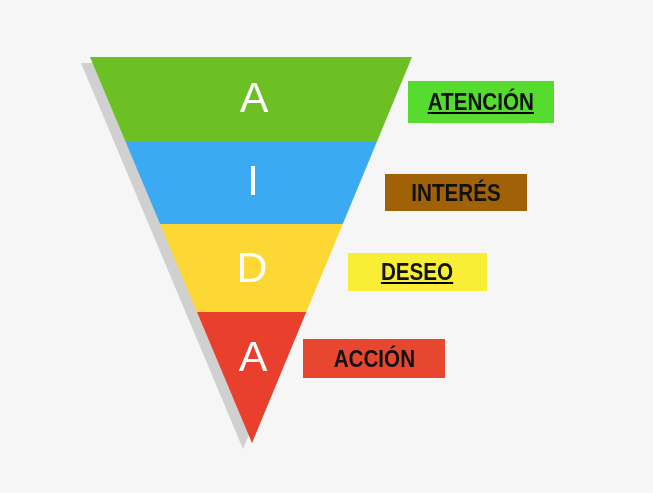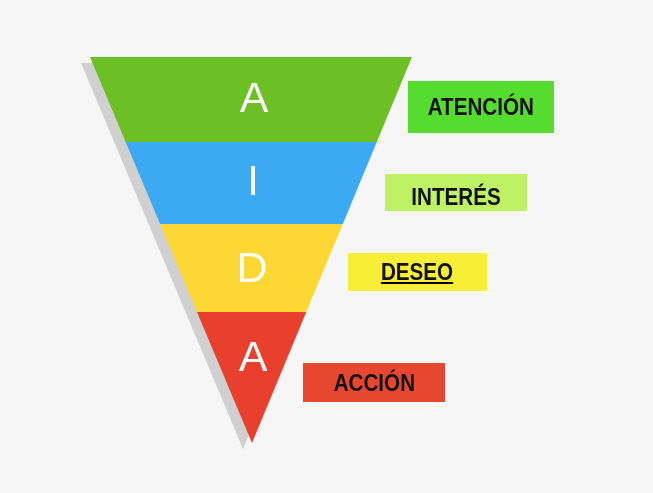--- a/index.html
+++ b/index.html
@@ -23,24 +23,24 @@
     justify-content: center;
   }
   .tag span {
     font-family: "Liberation Sans", sans-serif;
     font-weight: 700;
     font-size: 24px;
     transform: scaleX(0.86);
     transform-origin: center;
     white-space: nowrap;
   }
-  .tag-atencion { left: 408px; top: 81px;  width: 146px; height: 52px; }
+  .tag-atencion { left: 408px; top: 81px;  width: 146px; height: 42px; text-decoration: underline; }
   .tag-interes  { left: 385px; top: 174px; width: 142px; height: 37px; }
   .tag-deseo    { left: 348px; top: 253px; width: 139px; height: 38px; }
-  .tag-accion   { left: 303px; top: 339px; width: 142px; height: 39px; margin-top: 24px; }
+  .tag-accion   { left: 303px; top: 339px; width: 142px; height: 39px; }
 </style>
 </head>
 <body>
 
 <div class="stage" style="background-color: rgb(246, 246, 246);">
 
   <svg class="funnel-svg" width="653" height="493" viewBox="0 0 653 493">
 
     <polygon points="90,57 412,57 252,443" transform="translate(-9,6)" opacity="0.85" fill="#c9c9c9"></polygon>
 
@@ -58,21 +58,21 @@
 
     <text class="funnel-letter" x="252" y="282" text-anchor="middle" fill="#ffffff">D</text>
 
     <text class="funnel-letter" x="253" y="371" text-anchor="middle" fill="#ffffff">A</text>
   </svg>
 
   <div class="tag tag-atencion" style="background-color: rgb(85, 220, 46);">
     <span style="color: rgb(17, 17, 17);">ATENCIÓN</span>
   </div>
 
-  <div class="tag tag-interes" style="background-color: #bef264; align-items: flex-end;">
+  <div class="tag tag-interes" style="background-color: #a16207;">
     <span style="color: rgb(17, 17, 17);">INTERÉS</span>
   </div>
 
   <div class="tag tag-deseo" style="background-color: rgb(247, 238, 53); text-decoration: underline;">
     <span style="color: rgb(17, 17, 17);">DESEO</span>
   </div>
 
   <div class="tag tag-accion" style="background-color: rgb(232, 71, 47);">
     <span style="color: rgb(17, 17, 17);">ACCIÓN</span>
   </div>

